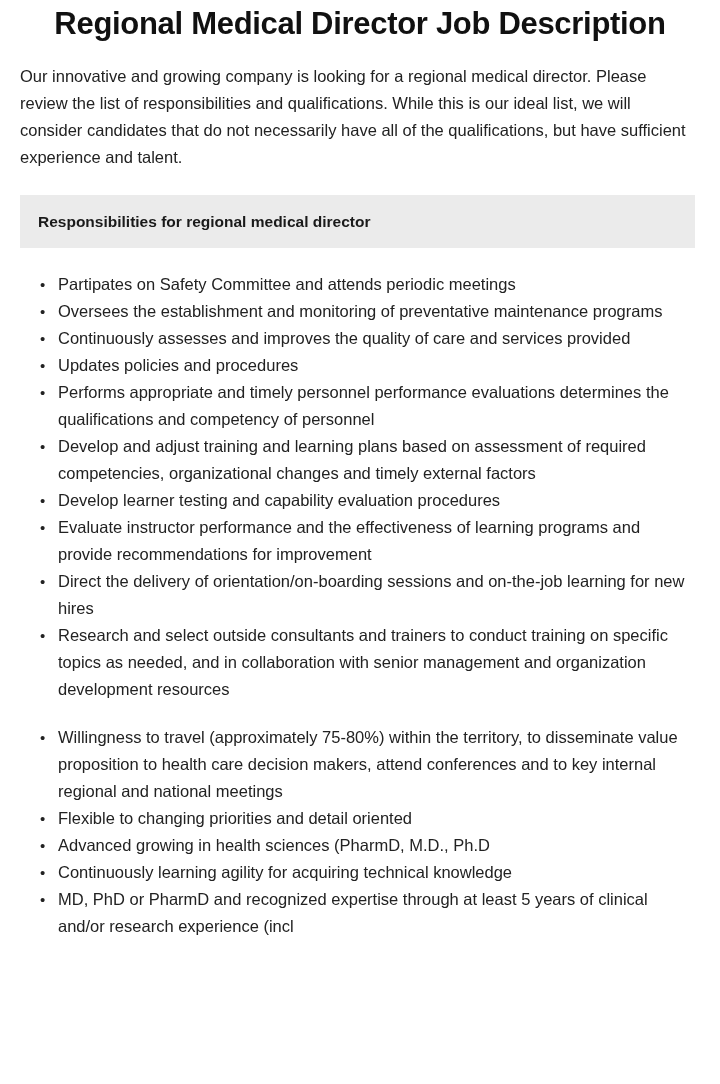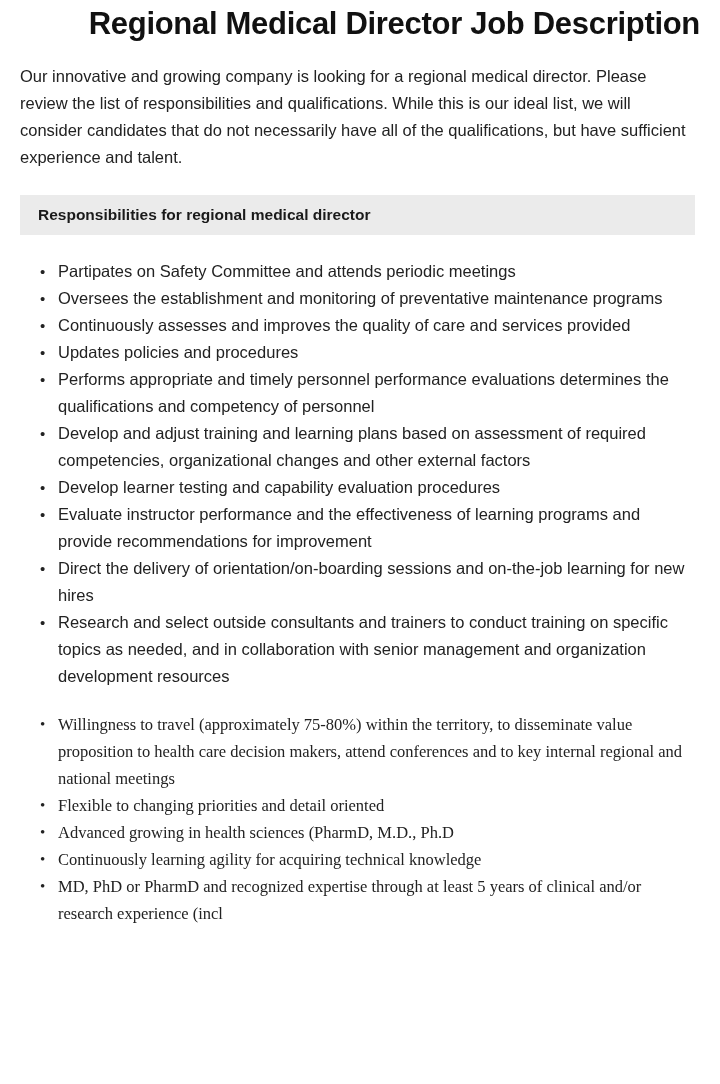--- a/index.html
+++ b/index.html
@@ -21,21 +21,21 @@
     position: relative;
     width: 720px;
     height: 1084px;
     box-sizing: border-box;
   }
 
   
   .doc-title {
     margin: 0;
     padding: 0 20px;
-    text-align: right;
+    text-align: center;
     font-size: 31px;
     font-weight: 700;
     line-height: 44px;
     letter-spacing: -0.3px;
     color: #111111;
     padding-top: 2px;
   }
 
   
   .intro {
@@ -44,21 +44,21 @@
     font-size: 16.5px;
     line-height: 27px;
     color: #222222;
     font-weight: 400;
   }
 
   
   .section-bar {
     margin: 0 25px 0 20px;
     background: #ebebeb;
-    height: 40px;
+    height: 53px;
     display: flex;
     align-items: center;
     padding: 0 0 0 18px;
     box-sizing: border-box;
   }
   .section-bar-title {
     font-size: 15.5px;
     font-weight: 700;
     color: #1a1a1a;
     line-height: 20px;
@@ -77,21 +77,20 @@
     padding: 0;
     list-style: none;
   }
   ul.bullet-list.responsibilities-list {
     padding-top: 23px;
     padding-right: 24px;
   }
   ul.bullet-list.qualifications-list {
     padding-top: 21px;
     padding-right: 28px;
-    font-family: Liberation Serif, serif;
   }
 
   ul.bullet-list > li {
     position: relative;
     margin: 0;
     padding: 0 0 0 58px;
     font-size: 16.5px;
     line-height: 27px;
     color: #222222;
     font-weight: 400;
@@ -118,21 +117,21 @@
   <div class="section-bar section-responsibilities">
     <span class="section-bar-title">Responsibilities for regional medical director</span>
   </div>
 
   <ul class="bullet-list responsibilities-list">
       <li>Partipates on Safety Committee and attends periodic meetings</li>
       <li>Oversees the establishment and monitoring of preventative maintenance programs</li>
       <li>Continuously assesses and improves the quality of care and services provided</li>
       <li>Updates policies and procedures</li>
       <li>Performs appropriate and timely personnel performance evaluations determines the qualifications and competency of personnel</li>
-      <li>Develop and adjust training and learning plans based on assessment of required competencies, organizational changes and other external factors</li>
+      <li>Develop and adjust training and learning plans based on assessment of required competencies, organizational changes and timely external factors</li>
       <li>Develop learner testing and capability evaluation procedures</li>
       <li>Evaluate instructor performance and the effectiveness of learning programs and provide recommendations for improvement</li>
       <li>Direct the delivery of orientation/on-boarding sessions and on-the-job learning for new hires</li>
       <li>Research and select outside consultants and trainers to conduct training on specific topics as needed, and in collaboration with senior management and organization development resources</li>
     </ul>
 
 
   <ul class="bullet-list qualifications-list">
       <li>Willingness to travel (approximately 75-80%) within the territory, to disseminate value proposition to health care decision makers, attend conferences and to key internal regional and national meetings</li>
       <li>Flexible to changing priorities and detail oriented</li>

